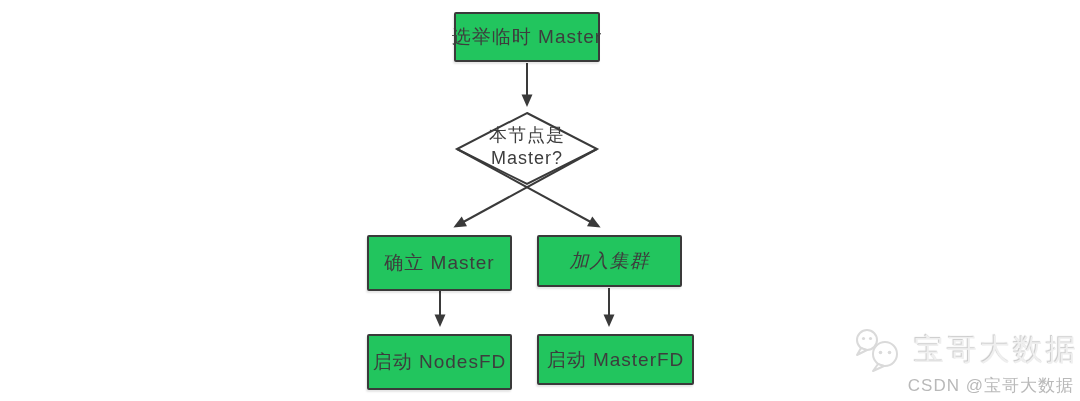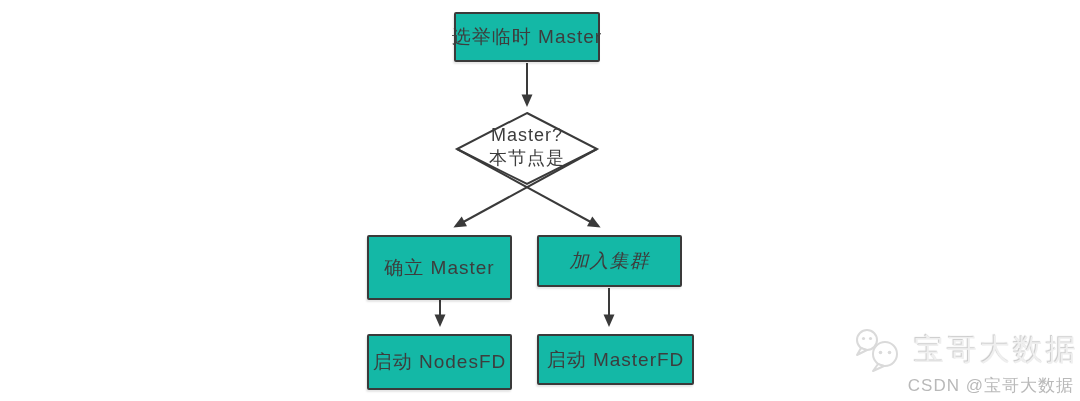--- a/index.html
+++ b/index.html
@@ -11,35 +11,35 @@
     font-family: "Liberation Sans", sans-serif;
     overflow: hidden;
   }
   svg.connectors {
     position: absolute;
     left: 0; top: 0;
     width: 1080px; height: 401px;
   }
   .node {
     position: absolute;
-    background: #14b8a6;
+    background: #22c55e;
     border: 2px solid #3a3a3a;
     border-radius: 2px;
     box-sizing: border-box;
     display: flex;
     align-items: center;
     justify-content: center;
     font-size: 19px;
     color: #3d3d3d;
     letter-spacing: 1px;
     box-shadow: -1px 2px 2px rgba(0,0,0,0.10);
     white-space: nowrap;
   }
   .node-elect     { left: 454px; top: 12px;  width: 146px; height: 50px; }
-  .node-establish { left: 367px; top: 235px; width: 145px; height: 65px; }
+  .node-establish { left: 367px; top: 235px; width: 145px; height: 56px; }
   .node-join      { left: 537px; top: 235px; width: 145px; height: 52px; font-style: italic; }
   .node-nodesfd   { left: 367px; top: 334px; width: 145px; height: 56px; }
   .node-masterfd  { left: 537px; top: 334px; width: 157px; height: 51px; }
   .diamond-label {
     position: absolute;
     left: 452px; top: 124px;
     width: 150px;
     text-align: center;
     font-size: 18px;
     line-height: 23px;
@@ -92,22 +92,22 @@
       <line x1="440" y1="288" x2="440" y2="324" marker-end="url(#arrowhead)"></line>
       <line x1="609" y1="288" x2="609" y2="324" marker-end="url(#arrowhead)"></line>
     </g>
   </svg>
 
   <div class="node node-elect">
     <span>选举临时 Master</span>
   </div>
 
   <div class="diamond-label">
+    <span>本节点是</span>
     <span>Master?</span>
-    <span>本节点是</span>
   </div>
 
   <div class="node node-establish">
     <span>确立 Master</span>
   </div>
 
   <div class="node node-join">
     <span>加入集群</span>
   </div>
 

